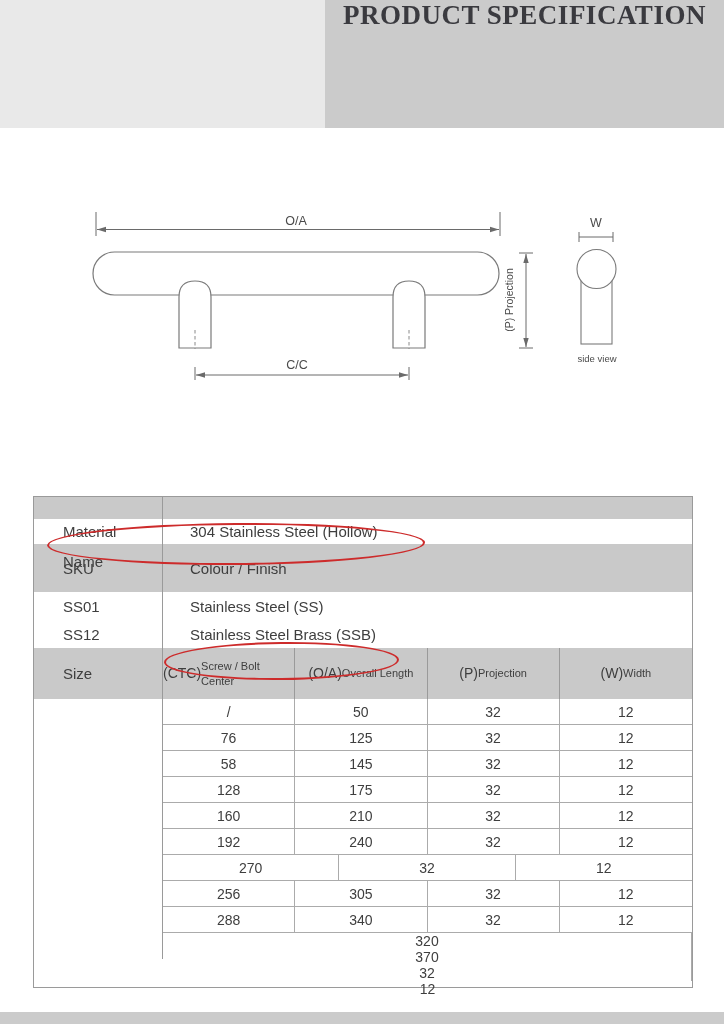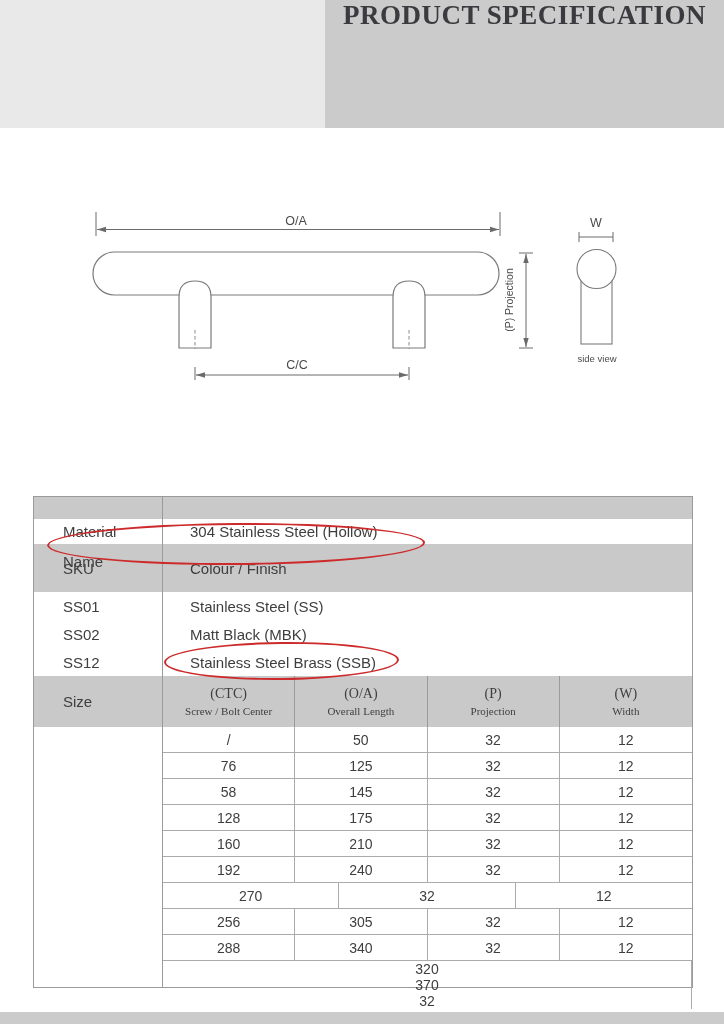--- a/index.html
+++ b/index.html
@@ -32,21 +32,21 @@
   .cv{flex:1;display:flex;align-items:center;padding-left:27px;box-sizing:border-box;}
   .row-name{height:22px;flex-direction:column;}
   .row-material{height:25px;}
   .row-sku{height:48px;}
   .ss-block .trow{height:28px;}
   .row-sizehdr{height:51px;}
   .row-sizehdr .c0{align-items:center;}
   .hdr-cols{flex:1;display:flex;}
   .hcell{
     flex:1 1 25%;border-right:1px solid #9a9a9a;box-sizing:border-box;
-    display:flex;flex-direction:column;align-items:center;justify-content:center;line-height:1.35;font-family:Liberation Serif, serif;
+    display:flex;flex-direction:row;align-items:center;justify-content:center;line-height:1.35;
   }
   .hcell:last-child{border-right:none;}
   .habbr{font-size:14px;}
   .hname{font-size:11px;}
   .size-body{display:flex;width:100%;}
   .size-left{width:129px;flex:0 0 129px;border-right:1px solid #9a9a9a;box-sizing:border-box;}
   .size-rows{flex:1;}
   .size-row{display:flex;height:26px;border-bottom:1px solid #ababab;box-sizing:border-box;}
   .size-row:last-child{border-bottom:none;flex-direction:column;}
   .scell{
@@ -141,24 +141,20 @@
       <div class="c0">SKU</div>
       <div class="cv">Colour / Finish</div>
     </div>
 
     <div class="ss-block">
       <div class="trow">
         <div class="c0">SS01</div>
         <div class="cv">Stainless Steel (SS)</div>
       </div>
       <div class="trow">
-        <div class="c0">SS02</div>
-        <div class="cv">Matt Black (MBK)</div>
-      </div>
-      <div class="trow">
         <div class="c0">SS12</div>
         <div class="cv">Stainless Steel Brass (SSB)</div>
       </div>
     </div>
 
     <div class="trow row-sizehdr gray">
       <div class="c0">Size</div>
       <div class="hdr-cols">
         <div class="hcell">
           <span class="habbr">(CTC)</span>

